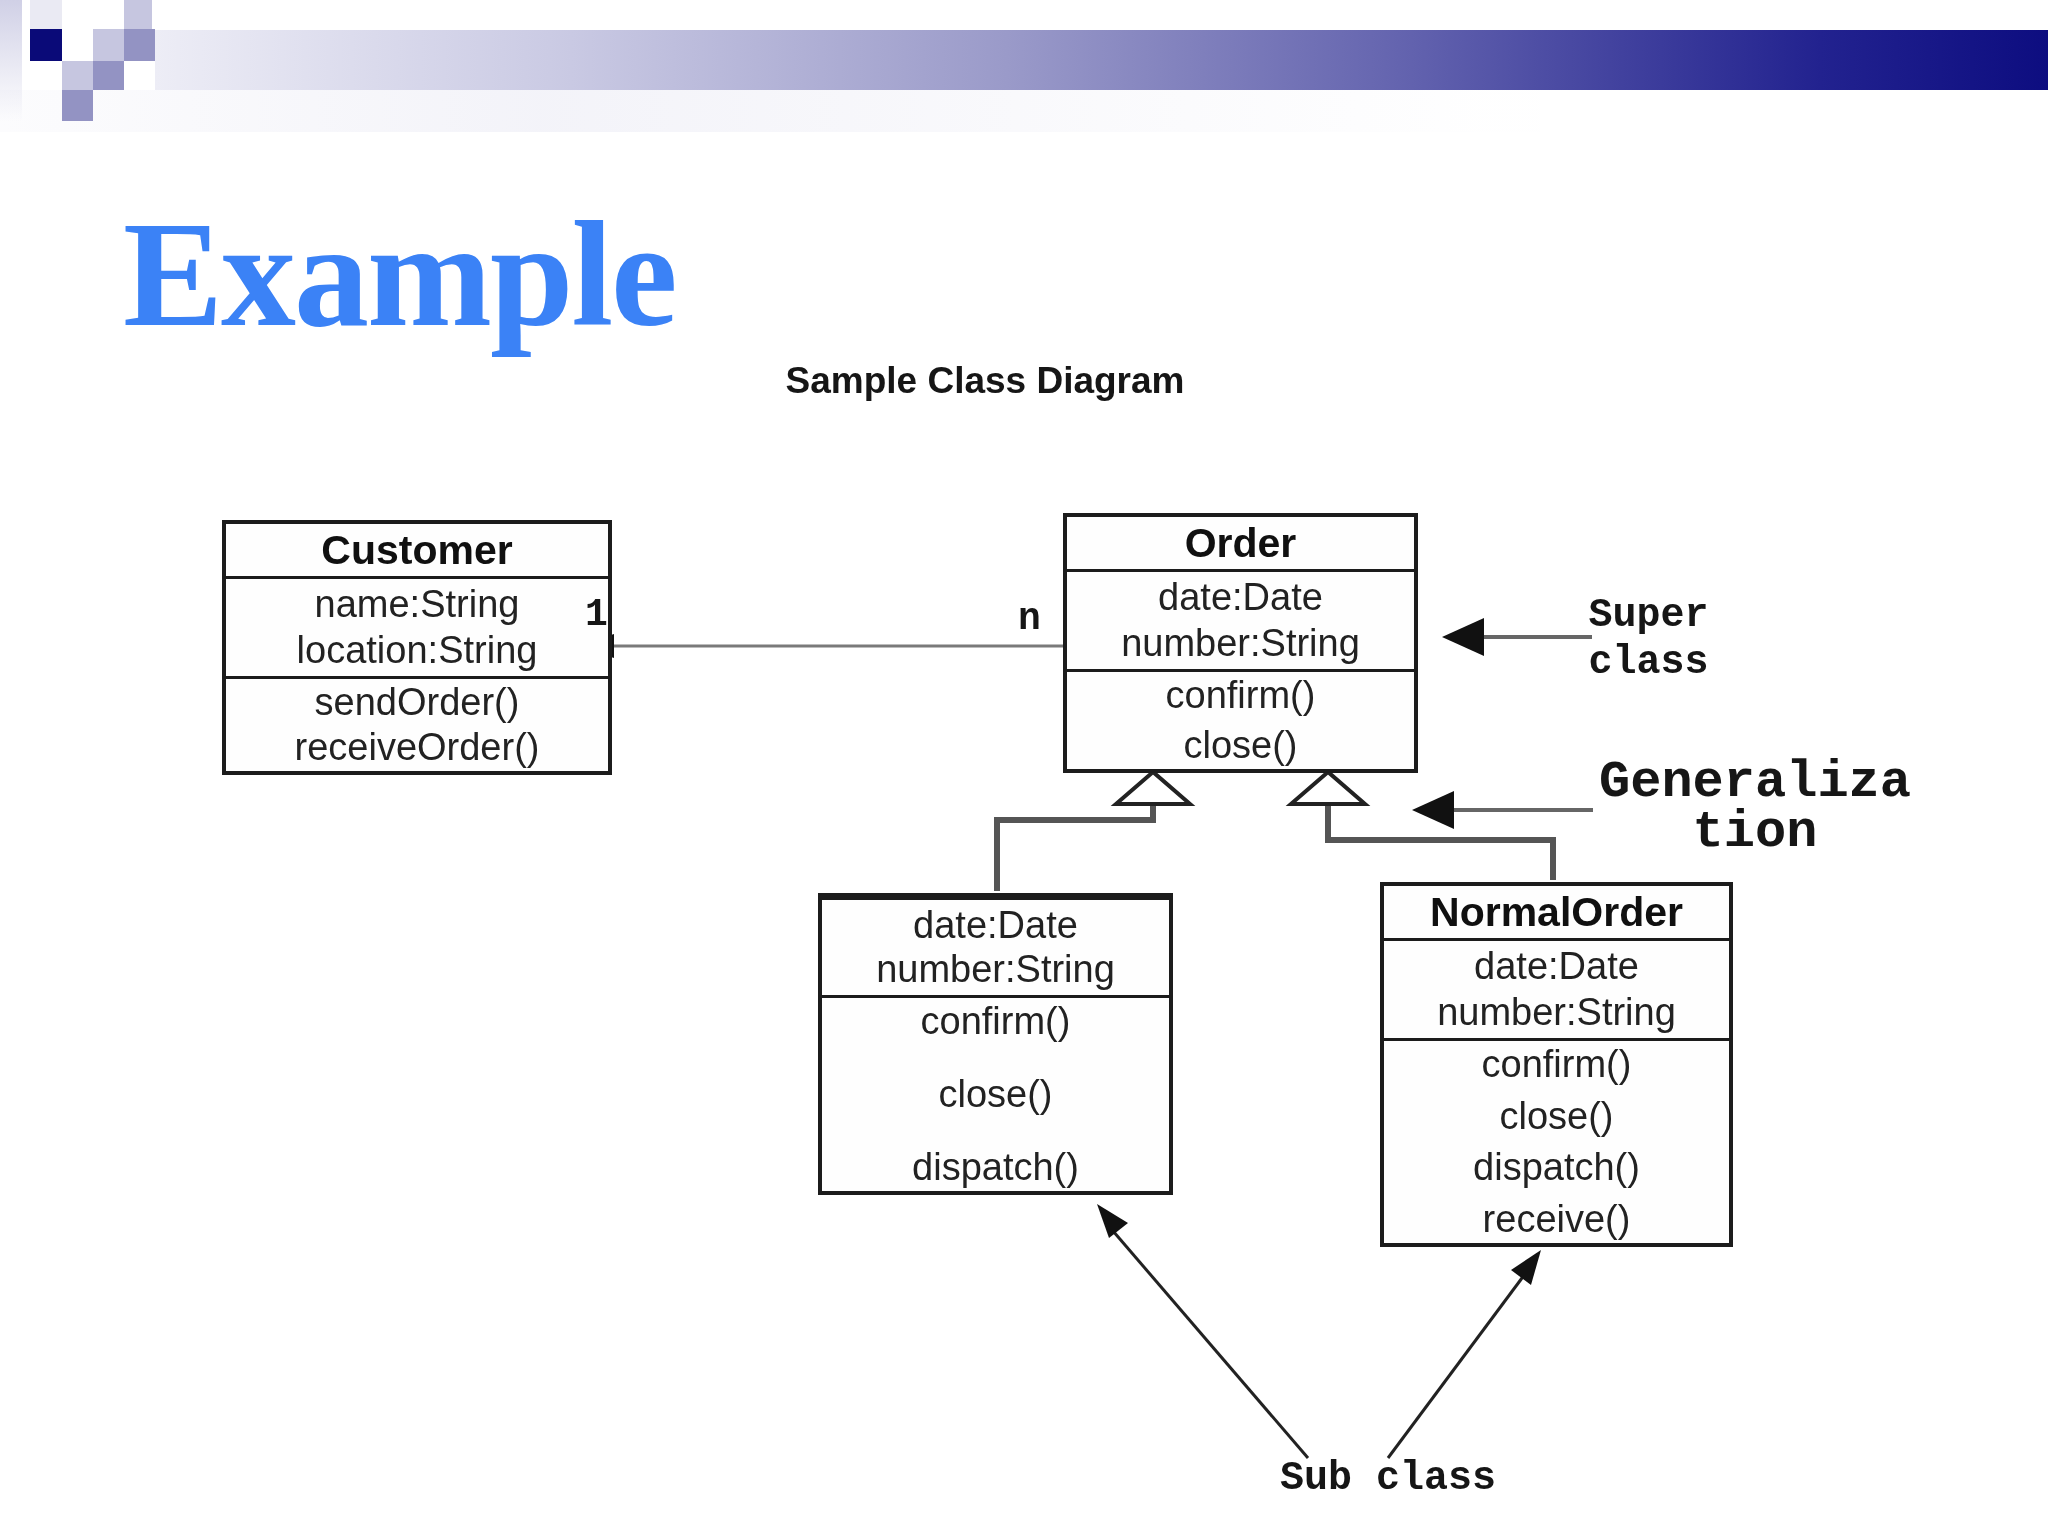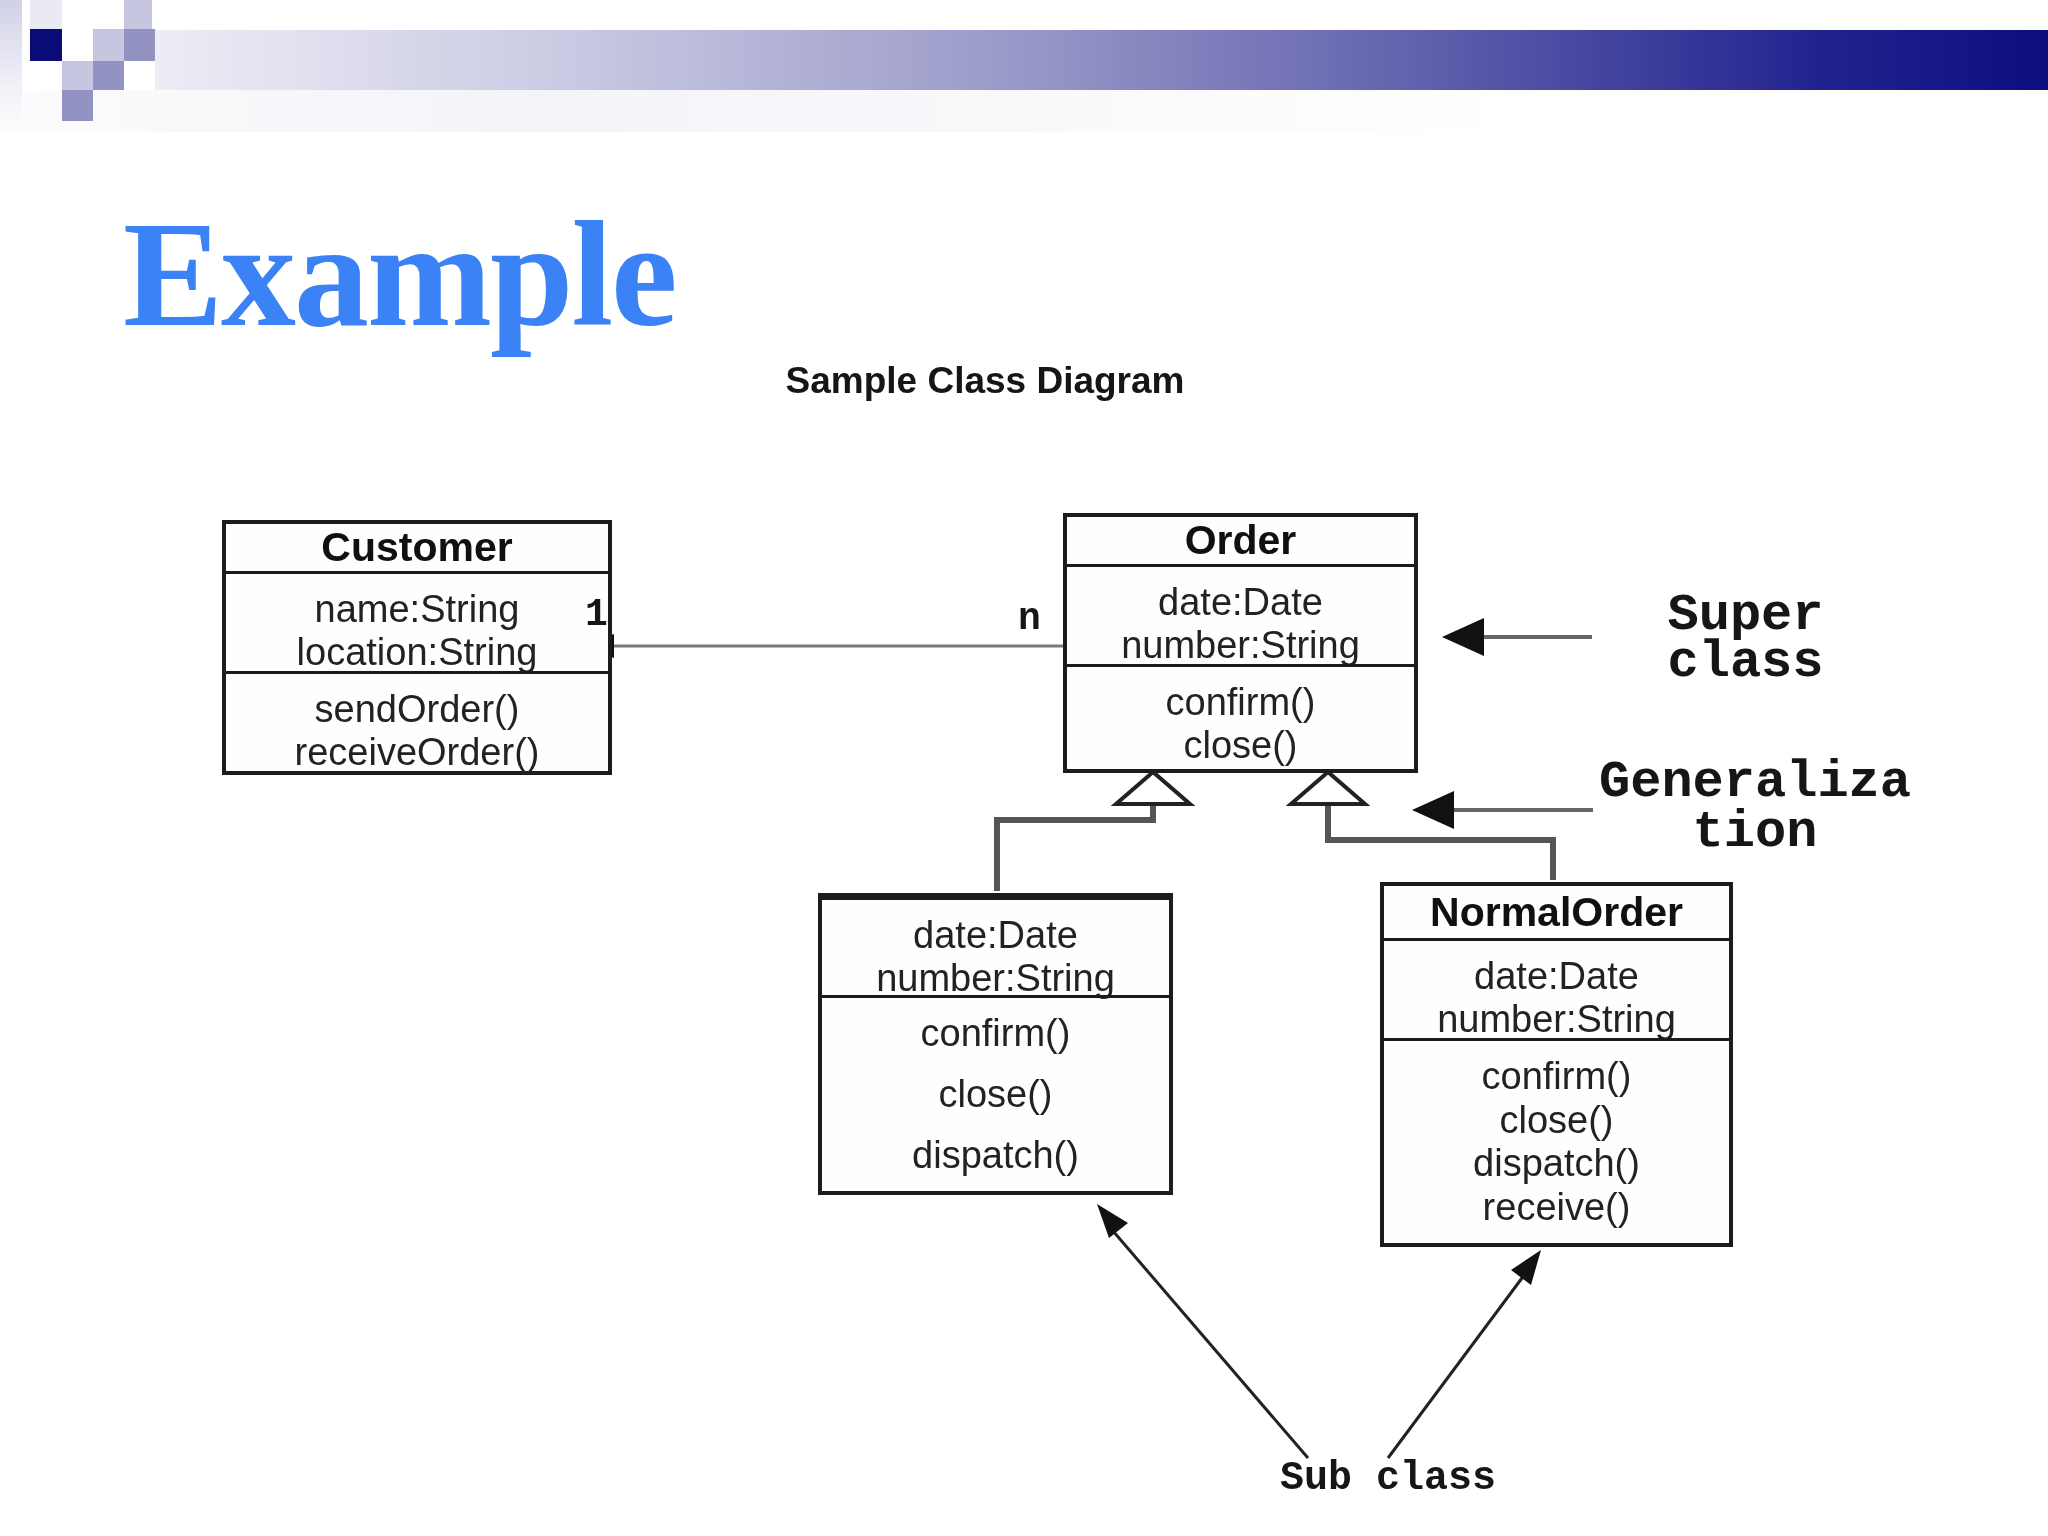--- a/index.html
+++ b/index.html
@@ -27,30 +27,30 @@
   .caption{position:absolute;left:760px;top:360px;width:450px;text-align:center;
          font-weight:bold;font-size:37px;color:#161616;}
 
   
   .uml{position:absolute;box-sizing:border-box;border:4px solid var(--border);
        background:#fefefe;display:flex;flex-direction:column;text-align:center;}
   .uml-name{height:52px;display:flex;align-items:center;justify-content:center;
        font-weight:bold;font-size:41px;color:#101010;}
   .uml-sec{box-sizing:border-box;border-top:3px solid var(--border);
        display:flex;flex-direction:column;justify-content:space-evenly;
-       font-size:38px;color:#222222;padding:14px 0;}
+       font-size:38px;color:#222222;padding:2px 0;}
   .uml-attrs{height:100px;}
   .uml-methods{flex:1;justify-content:space-between;}
 
   
   .anno{position:absolute;font-family:"Liberation Mono","DejaVu Sans Mono",monospace;
         font-weight:bold;color:#161616;white-space:pre-line;text-align:center;}
   .mult{position:absolute;font-family:"Liberation Mono","DejaVu Sans Mono",monospace;
         font-weight:bold;font-size:38px;color:#161616;}
-  .lbl-super{left:1628px;top:592px;width:235px;font-size:52px;line-height:47px;}
+  .lbl-super{left:1531px;top:592px;width:235px;font-size:40px;line-height:47px;}
   .lbl-gen{left:1555px;top:758px;width:400px;font-size:52px;line-height:50px;}
   .lbl-sub{left:1248px;top:1456px;width:280px;font-size:40px;}
 
   
   svg.connectors{position:absolute;left:0;top:0;width:2048px;height:1536px;pointer-events:none;}
   .ln-assoc{stroke:var(--assoc_gray);stroke-width:3;}
   .ln-gray{stroke:var(--line_gray);stroke-width:4;}
   .ln-elbow{stroke:var(--line_soft);stroke-width:6;fill:none;}
   .ln-thin{stroke:#222222;stroke-width:3;}
   .head-solid{fill:#111111;}

